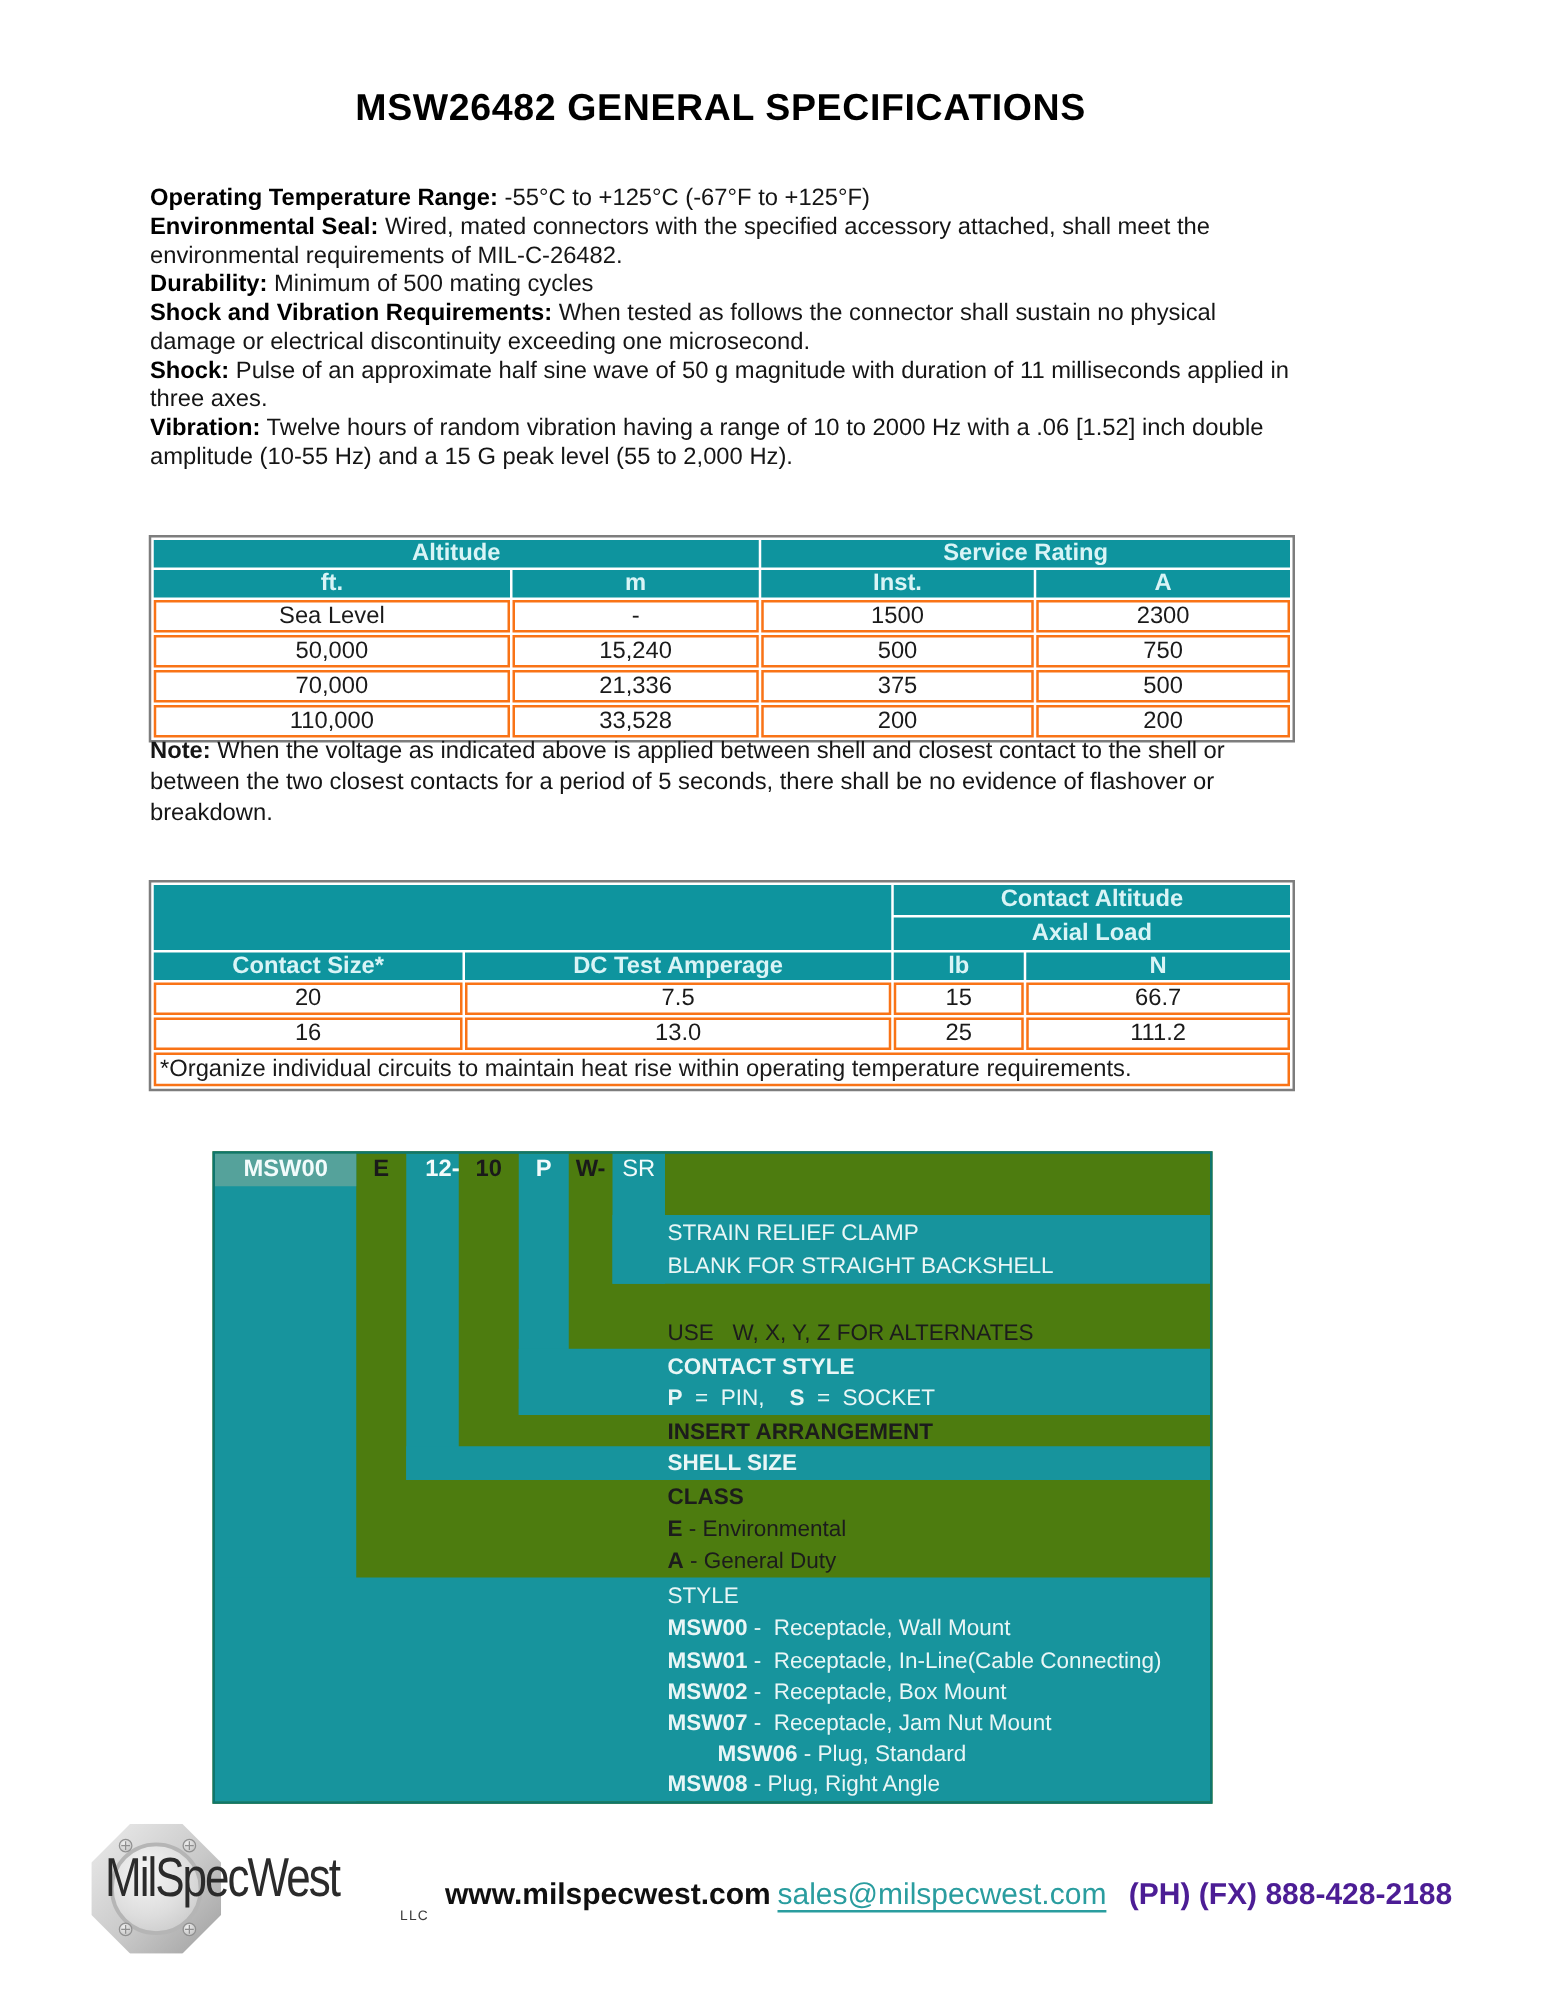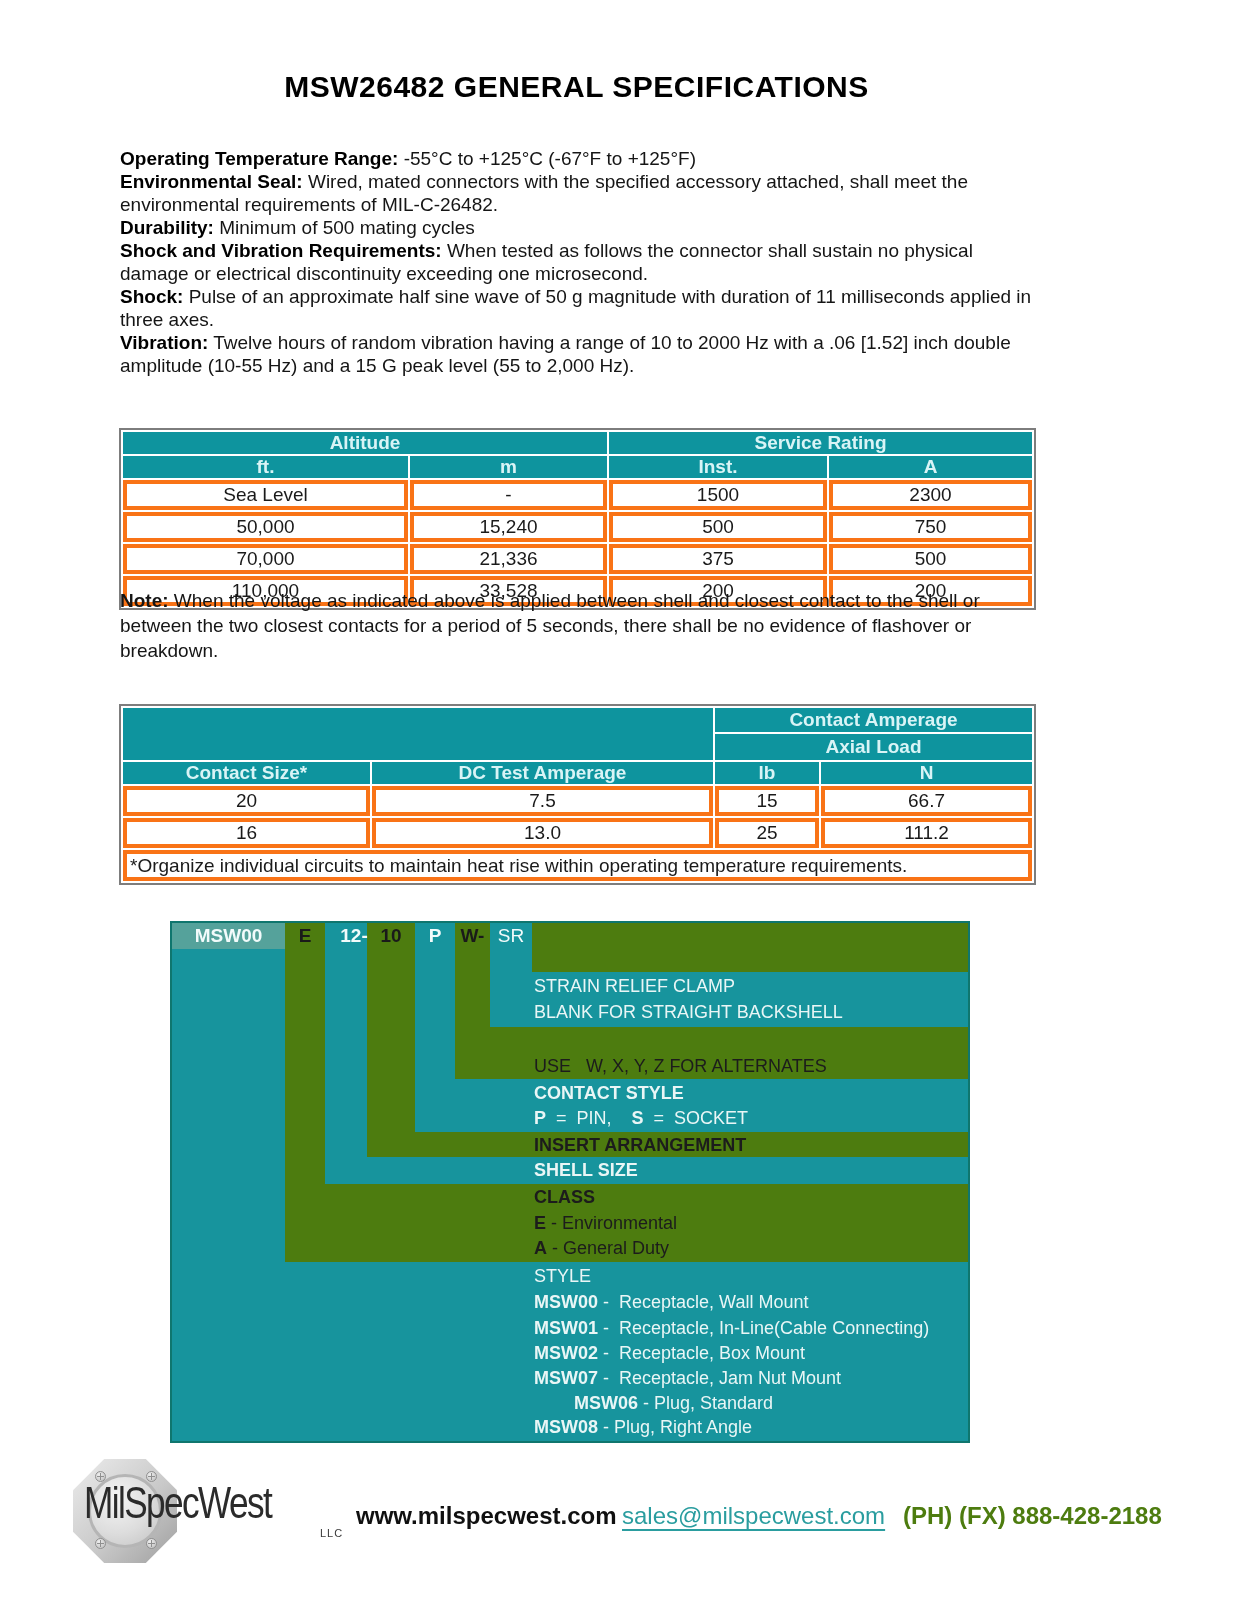--- a/index.html
+++ b/index.html
@@ -27,21 +27,21 @@
   table.spec{
     position:absolute;left:119px;width:913px;
     border-collapse:separate;border-spacing:2px;
     border:2px solid #7d7d7d;background:#fff;table-layout:fixed;
   }
   table.spec th{
     background:#0e949e;color:#d9f4f6;font-weight:bold;font-size:19px;
     padding:0;height:22px;border:0;
   }
   table.spec td{
-    background:#fff;border:4px solid #f97316;text-align:center;
+    background:#fff;border:2px solid #f97316;text-align:center;
     font-size:19px;color:#1a1a1a;height:22px;padding:0;
   }
   table.spec td.footnote{
     text-align:left;padding-left:3px;font-size:19px;height:23px;
   }
   #tbl-altitude{top:428px;}
   #tbl-retention{top:704px;}
 
   
   .diagram{
@@ -90,21 +90,21 @@
     font-weight:400;white-space:pre;
   }
   .logo-sub{
     position:absolute;left:320px;top:1527px;font-size:11px;color:#3a3a3a;letter-spacing:1px;
   }
   .site{position:absolute;left:356px;top:1502px;font-size:24px;font-weight:bold;color:#101010;}
   .email{
     position:absolute;left:622px;top:1502px;font-size:24px;color:#2a9d9f;
     text-decoration:underline;text-underline-offset:5px;cursor:pointer;font-weight:400;
   }
-  .phone{position:absolute;left:903px;top:1502px;font-size:24px;font-weight:bold;color:#4d7c0f;}
+  .phone{position:absolute;left:903px;top:1502px;font-size:24px;font-weight:bold;color:#4c1d95;}
 </style>
 </head>
 <body>
 
 <div class="page">
 
   <div class="title">MSW26482 GENERAL SPECIFICATIONS</div>
 
   <div class="specs">
     <p><b>Operating Temperature Range:</b><span> -55°C to +125°C (-67°F to +125°F)</span></p>
@@ -167,21 +167,21 @@
   <table class="spec" id="tbl-retention">
     <colgroup>
         <col style="width:247px">
         <col style="width:341px">
         <col style="width:104px">
         <col style="width:211px">
       </colgroup>
     <tbody>
         <tr>
       <th colspan="2" rowspan="2" style="height:52px"></th>
-      <th colspan="2">Contact Amperage</th>
+      <th colspan="2">Contact Altitude</th>
     </tr>
     <tr>
       <th colspan="2" style="height:24px">Axial Load</th>
     </tr>
     <tr>
       <th style="height:20px">Contact Size*</th>
       <th style="height:20px">DC Test Amperage</th>
       <th style="height:20px">lb</th>
       <th style="height:20px">N</th>
     </tr>

